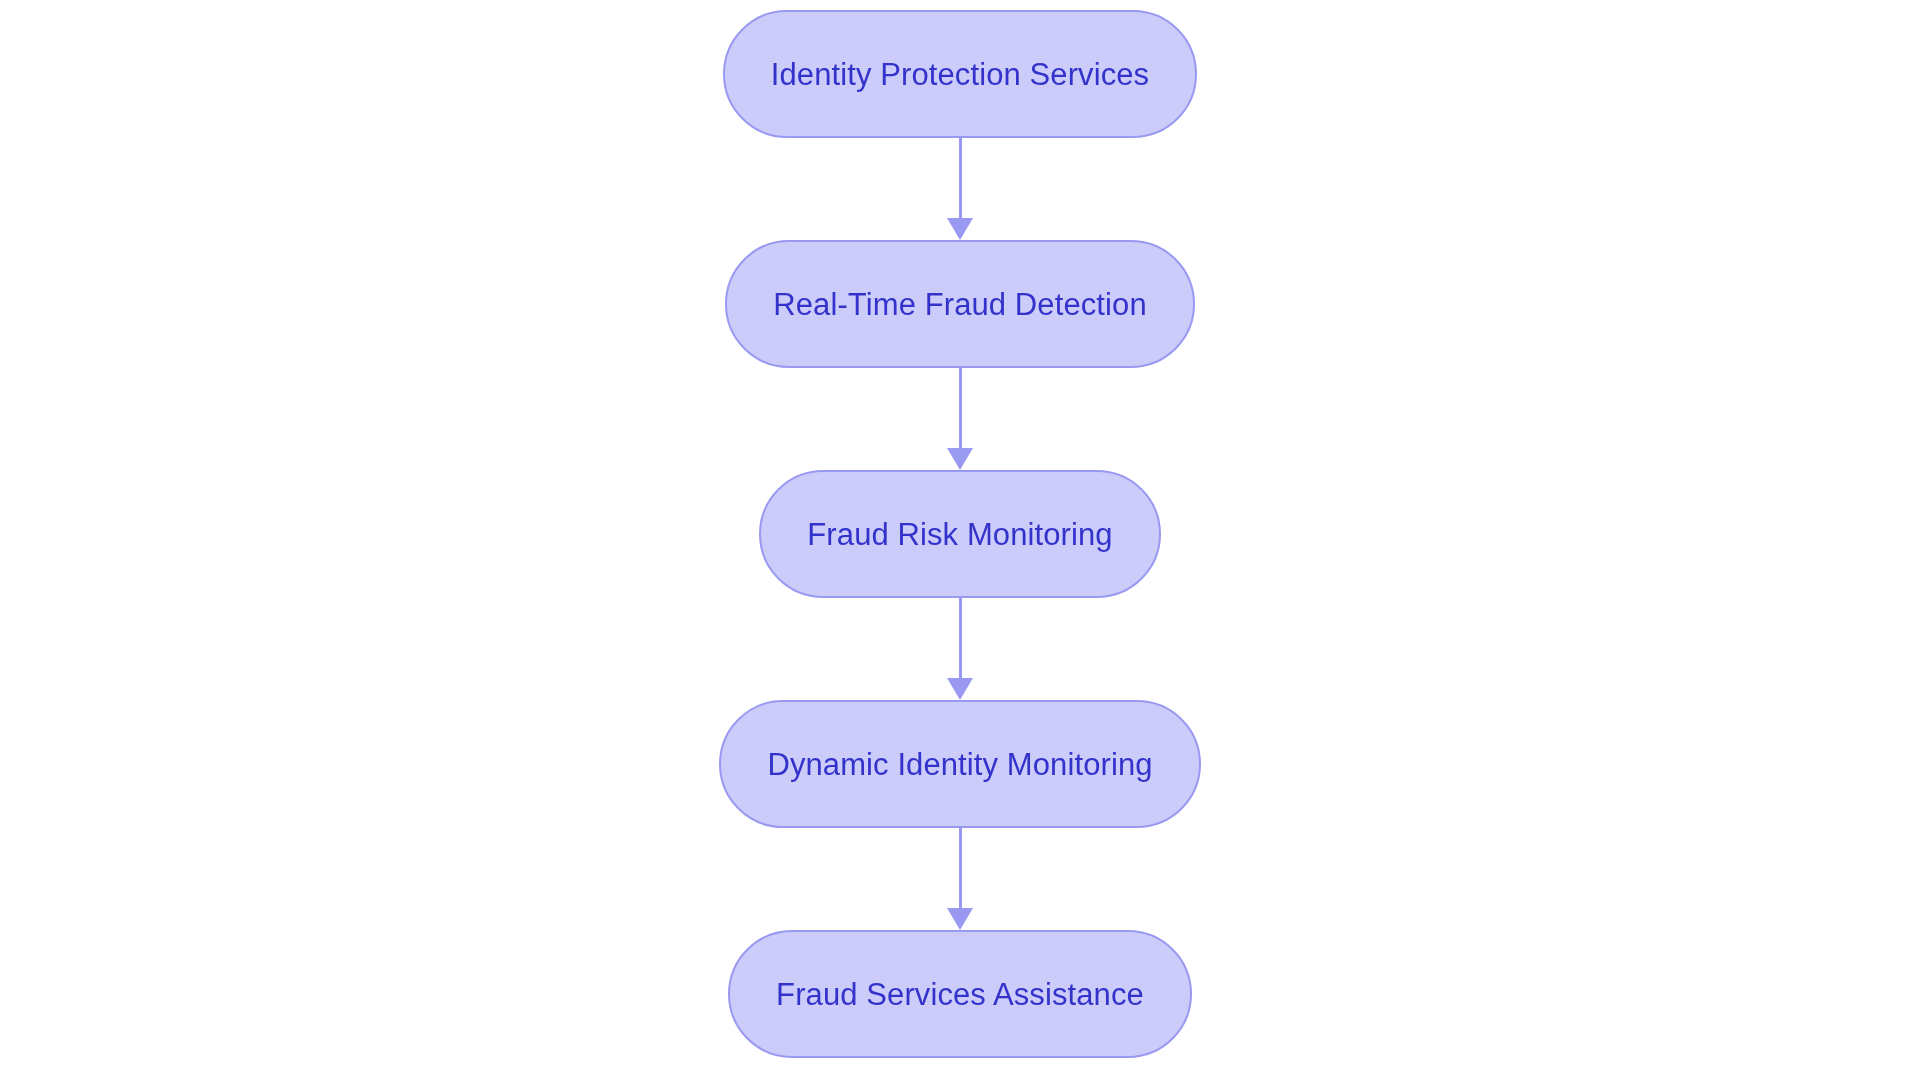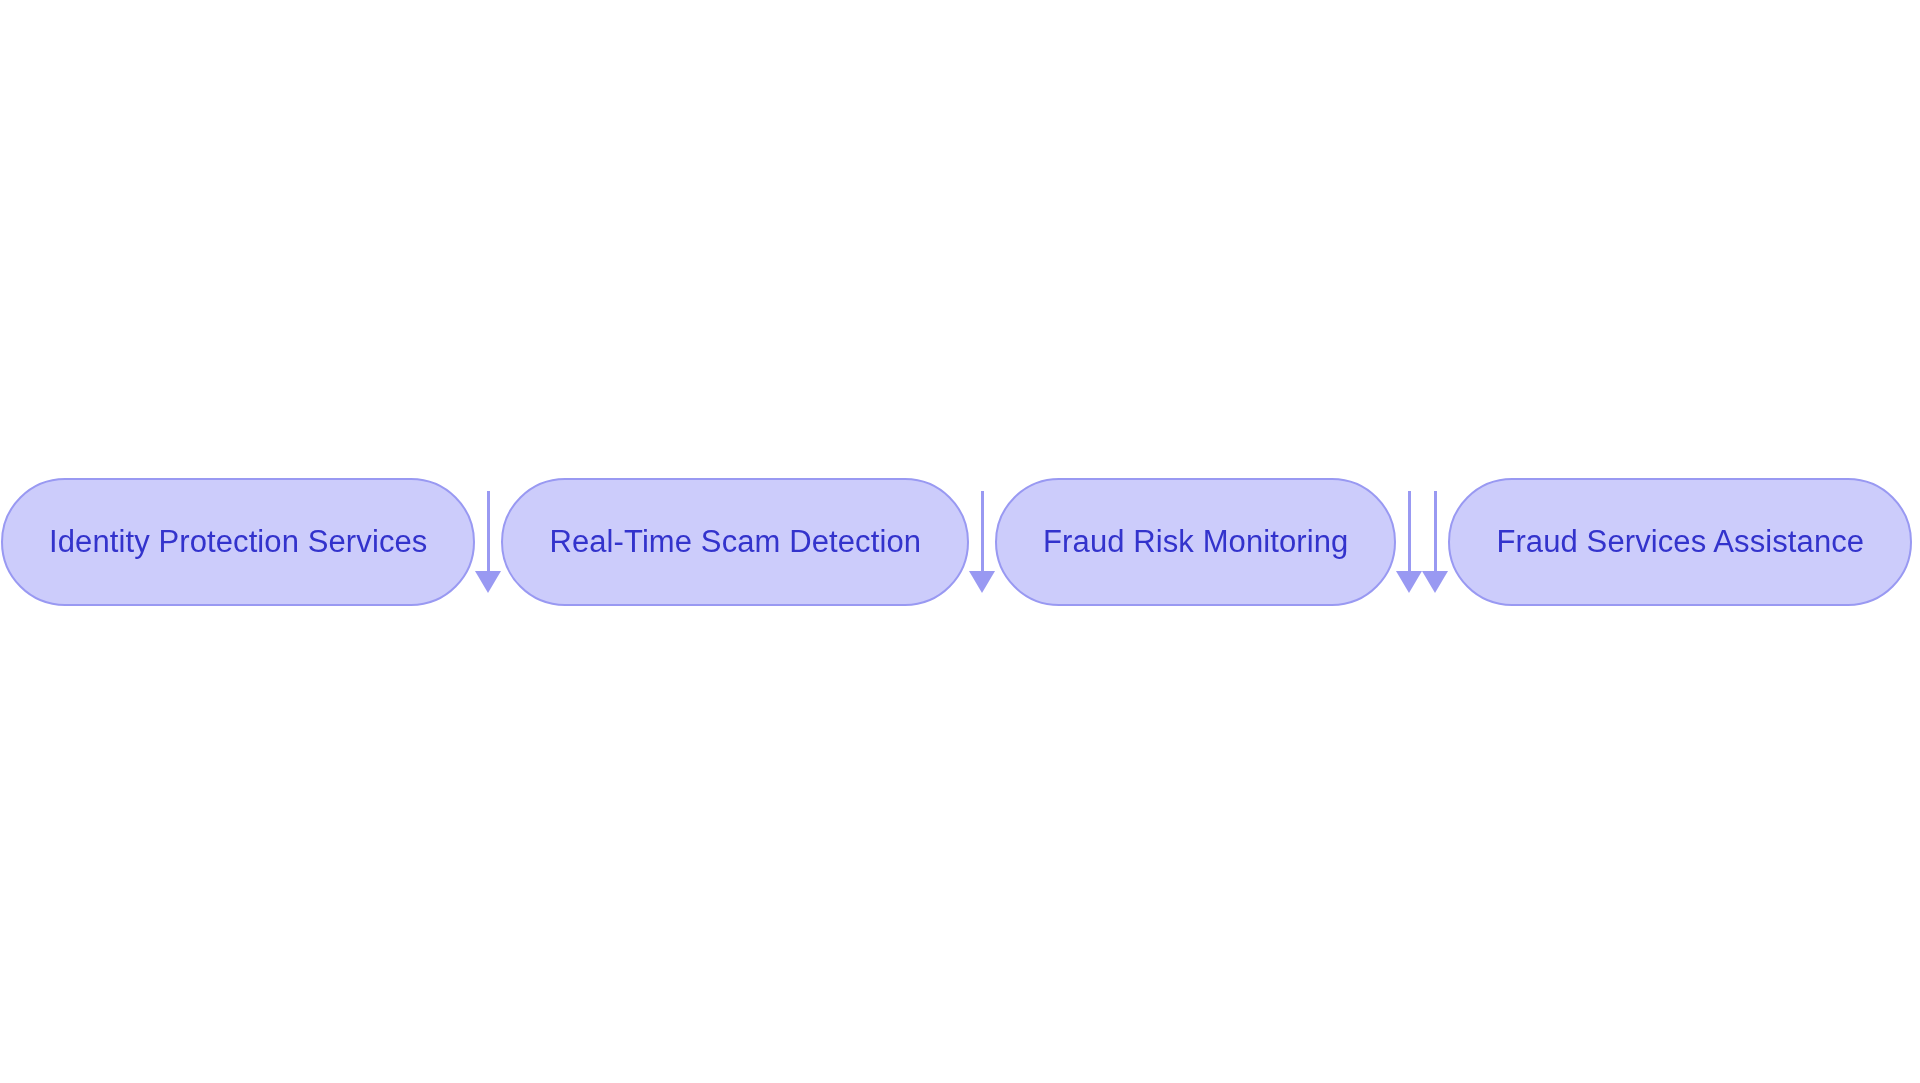--- a/index.html
+++ b/index.html
@@ -21,20 +21,21 @@
     overflow: hidden;
   }
 
   .flow-column {
     position: absolute;
     left: 0;
     top: 0;
     width: 1920px;
     height: 1083px;
     display: flex;
+    flex-direction: column;
     align-items: center;
     justify-content: flex-start;
   }
 
   
   .node {
     box-sizing: border-box;
     display: flex;
     align-items: center;
     justify-content: center;
@@ -102,37 +103,40 @@
     <div class="node">
       <span class="node-label">Identity Protection Services</span>
     </div>
 
     <div class="connector gap-1">
       <div class="connector-line"></div>
       <div class="connector-head"></div>
     </div>
 
     <div class="node">
-      <span class="node-label">Real-Time Scam Detection</span>
+      <span class="node-label">Real-Time Fraud Detection</span>
     </div>
 
     <div class="connector gap-2">
       <div class="connector-line"></div>
       <div class="connector-head"></div>
     </div>
 
     <div class="node">
       <span class="node-label">Fraud Risk Monitoring</span>
     </div>
 
     <div class="connector gap-3">
       <div class="connector-line"></div>
       <div class="connector-head"></div>
     </div>
 
+    <div class="node">
+      <span class="node-label">Dynamic Identity Monitoring</span>
+    </div>
 
     <div class="connector gap-4">
       <div class="connector-line"></div>
       <div class="connector-head"></div>
     </div>
 
     <div class="node">
       <span class="node-label">Fraud Services Assistance</span>
     </div>
 

